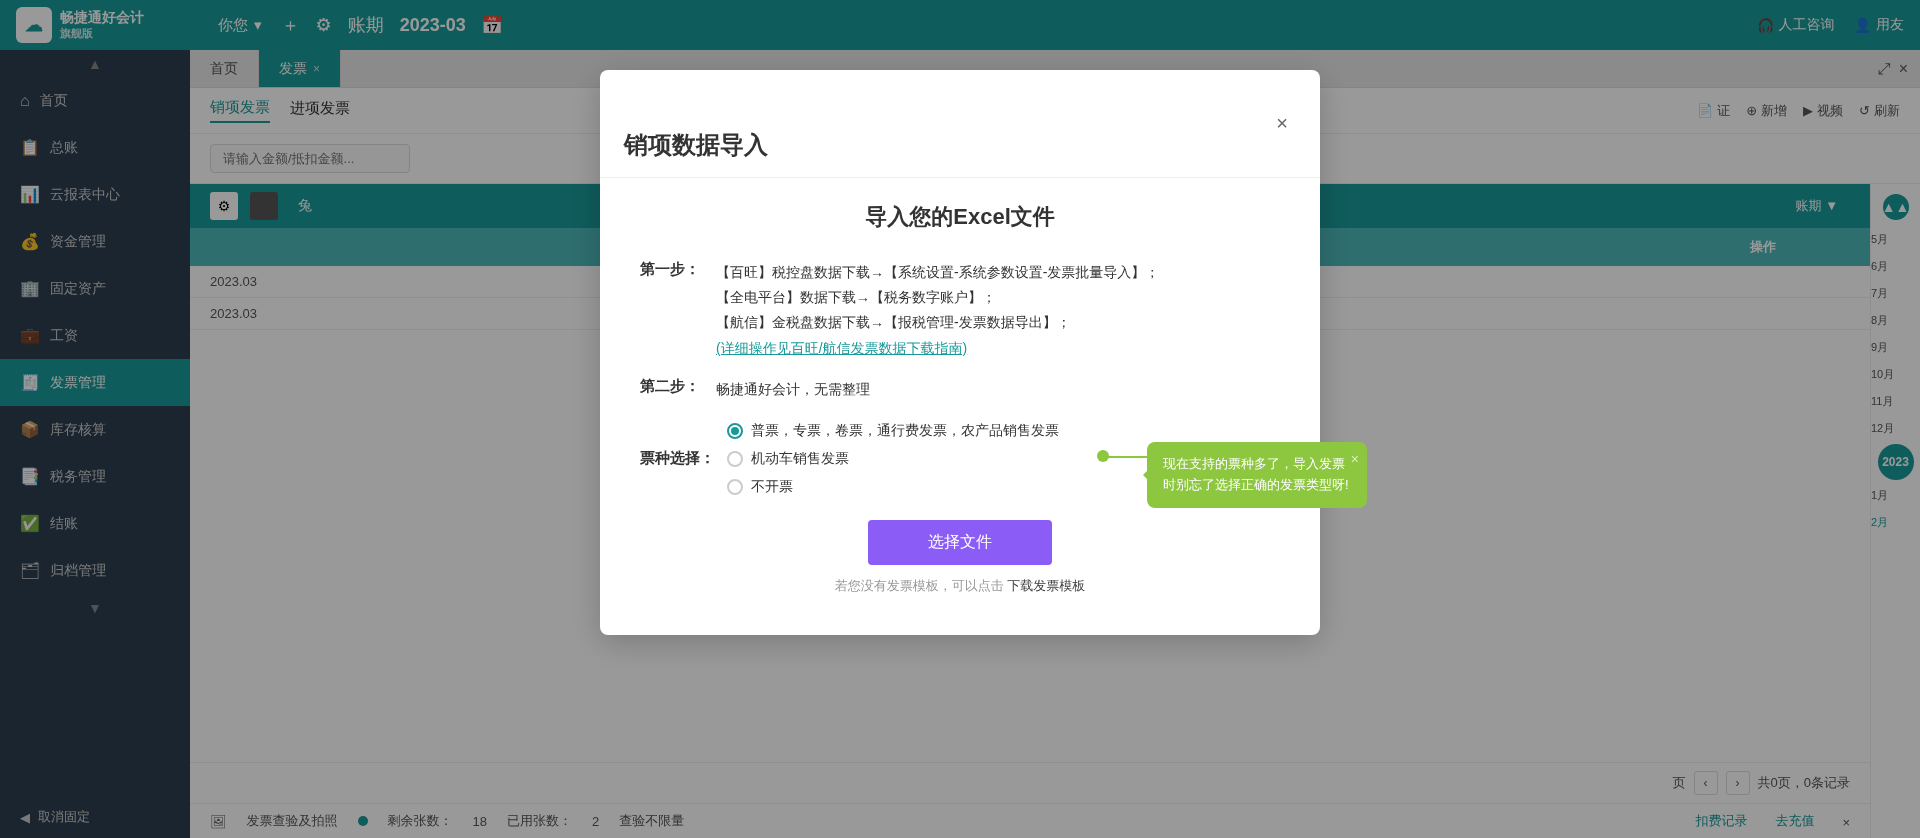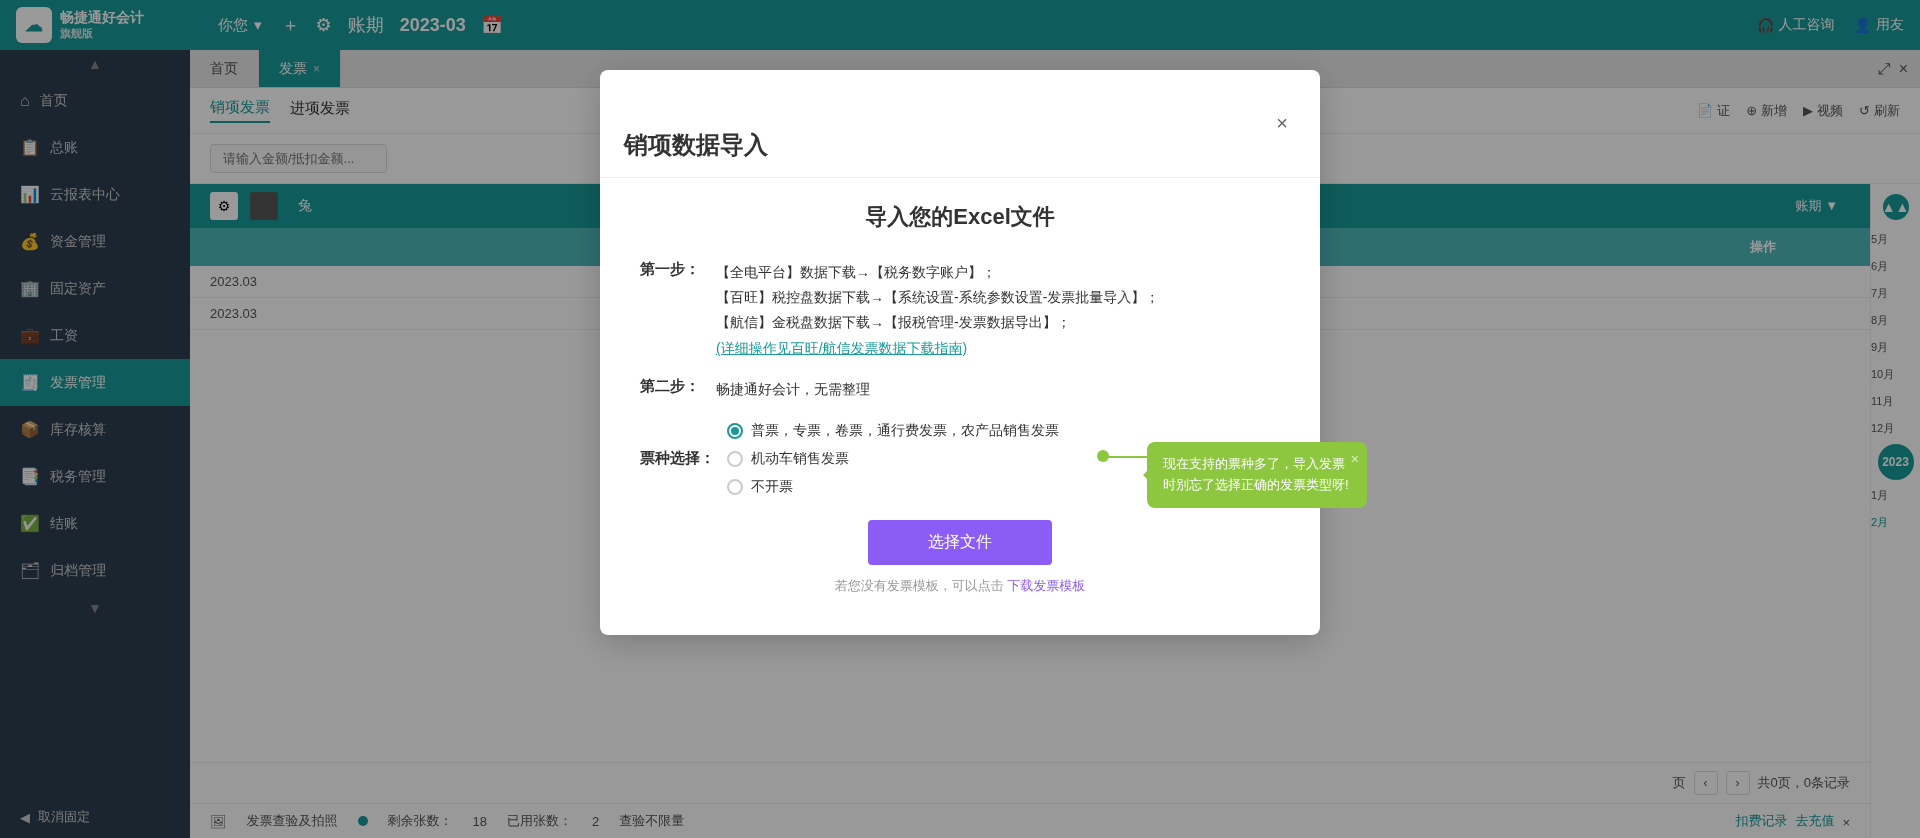--- a/index.html
+++ b/index.html
@@ -158,21 +158,21 @@
       padding: 10px 20px;
       display: flex;
       align-items: center;
       gap: 16px;
       border-bottom: 1px solid #eee;
     }
     .search-input {
       border: 1px solid #ddd;
       border-radius: 4px;
       padding: 6px 12px;
-      width: 177px;
+      width: 200px;
       font-size: 13px;
       color: #999;
       background: #fafafa;
     }
 
     
     .action-bar {
       background: #1a9999;
       padding: 8px 20px;
       display: flex;
@@ -363,21 +363,21 @@
       display: block;
       margin: 24px auto 12px;
     }
     .modal-footer-text {
       text-align: center;
       font-size: 13px;
       color: #999;
       padding-bottom: 16px;
     }
     .modal-footer-link {
-      color: #8b5cf6;
+      color: #404040;
       cursor: pointer;
     }
 
     
     .tooltip-bubble {
       position: absolute;
       right: -280px;
       top: 80px;
       background: #8dc63f;
       color: white;
@@ -637,21 +637,21 @@
 
         <div class="bottom-bar">
           <span>🖼</span>
           <span>发票查验及拍照</span>
           <span style="width:10px;height:10px;background:#1a9999;border-radius:50%;display:inline-block;"></span>
           <span>剩余张数：</span>
           <span>18</span>
           <span>已用张数：</span>
           <span>2</span>
           <span>查验不限量</span>
-          <div style="margin-left:auto; display:flex; align-items:flex-end; gap:8px;">
+          <div style="margin-left:auto; display:flex; align-items:flex-end; gap:28px;">
             <span class="link">扣费记录</span>
             <span class="link">去充值</span>
             <span>×</span>
           </div>
         </div>
       </div>
 
       <div class="right-panel">
         <div class="right-panel-top-btn">▲▲</div>
         <div class="right-panel-month"><span>5月</span></div>
@@ -677,22 +677,22 @@
     <div class="modal-header">
       <span class="modal-title">销项数据导入</span>
       <span class="modal-close">×</span>
     </div>
     <div class="modal-body">
       <div class="modal-main-title">导入您的Excel文件</div>
 
       <div class="step-row">
         <span class="step-label">第一步：</span>
         <div class="step-content">
+          <div>【百旺】税控盘数据下载→【系统设置-系统参数设置-发票批量导入】；</div>
           <div>【全电平台】数据下载→【税务数字账户】；</div>
-          <div>【百旺】税控盘数据下载→【系统设置-系统参数设置-发票批量导入】；</div>
           <div>【航信】金税盘数据下载→【报税管理-发票数据导出】；</div>
           <div class="step-link">(详细操作见百旺/航信发票数据下载指南)</div>
         </div>
       </div>
 
       <div class="step-row" style="margin-bottom:20px;">
         <span class="step-label">第二步：</span>
         <span class="step-content">畅捷通好会计，无需整理</span>
       </div>
 

